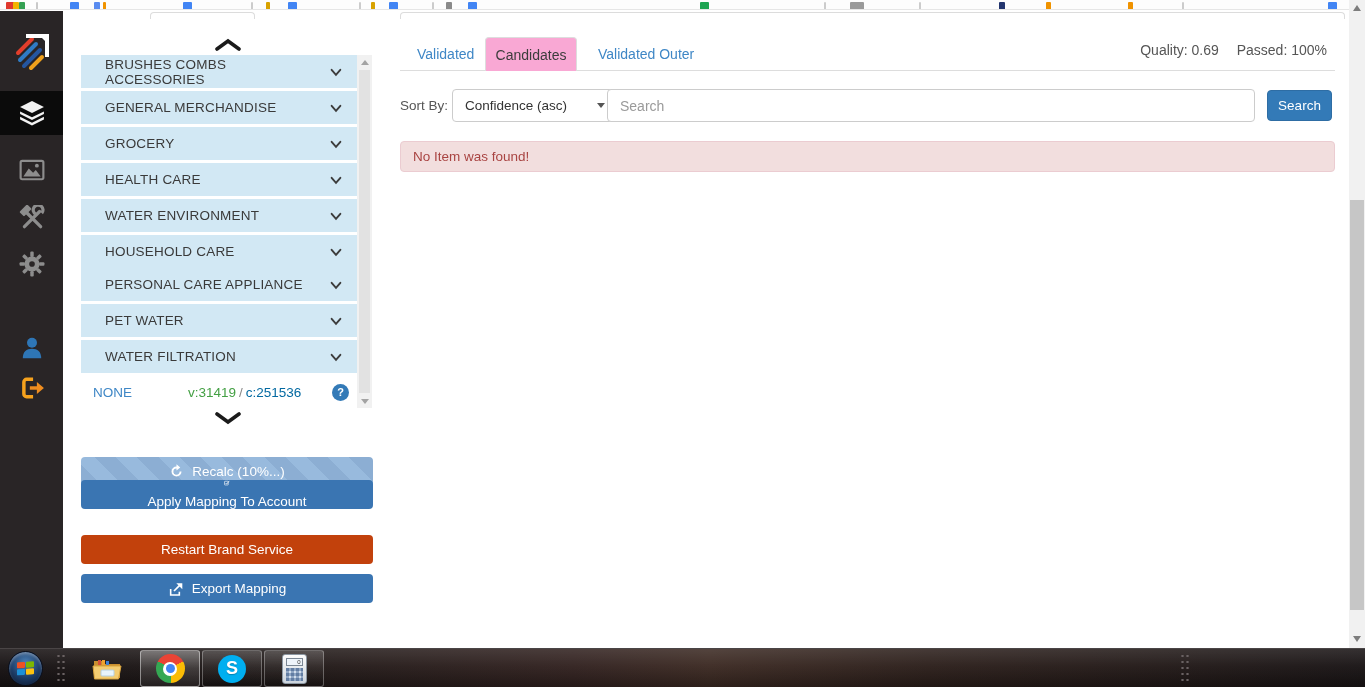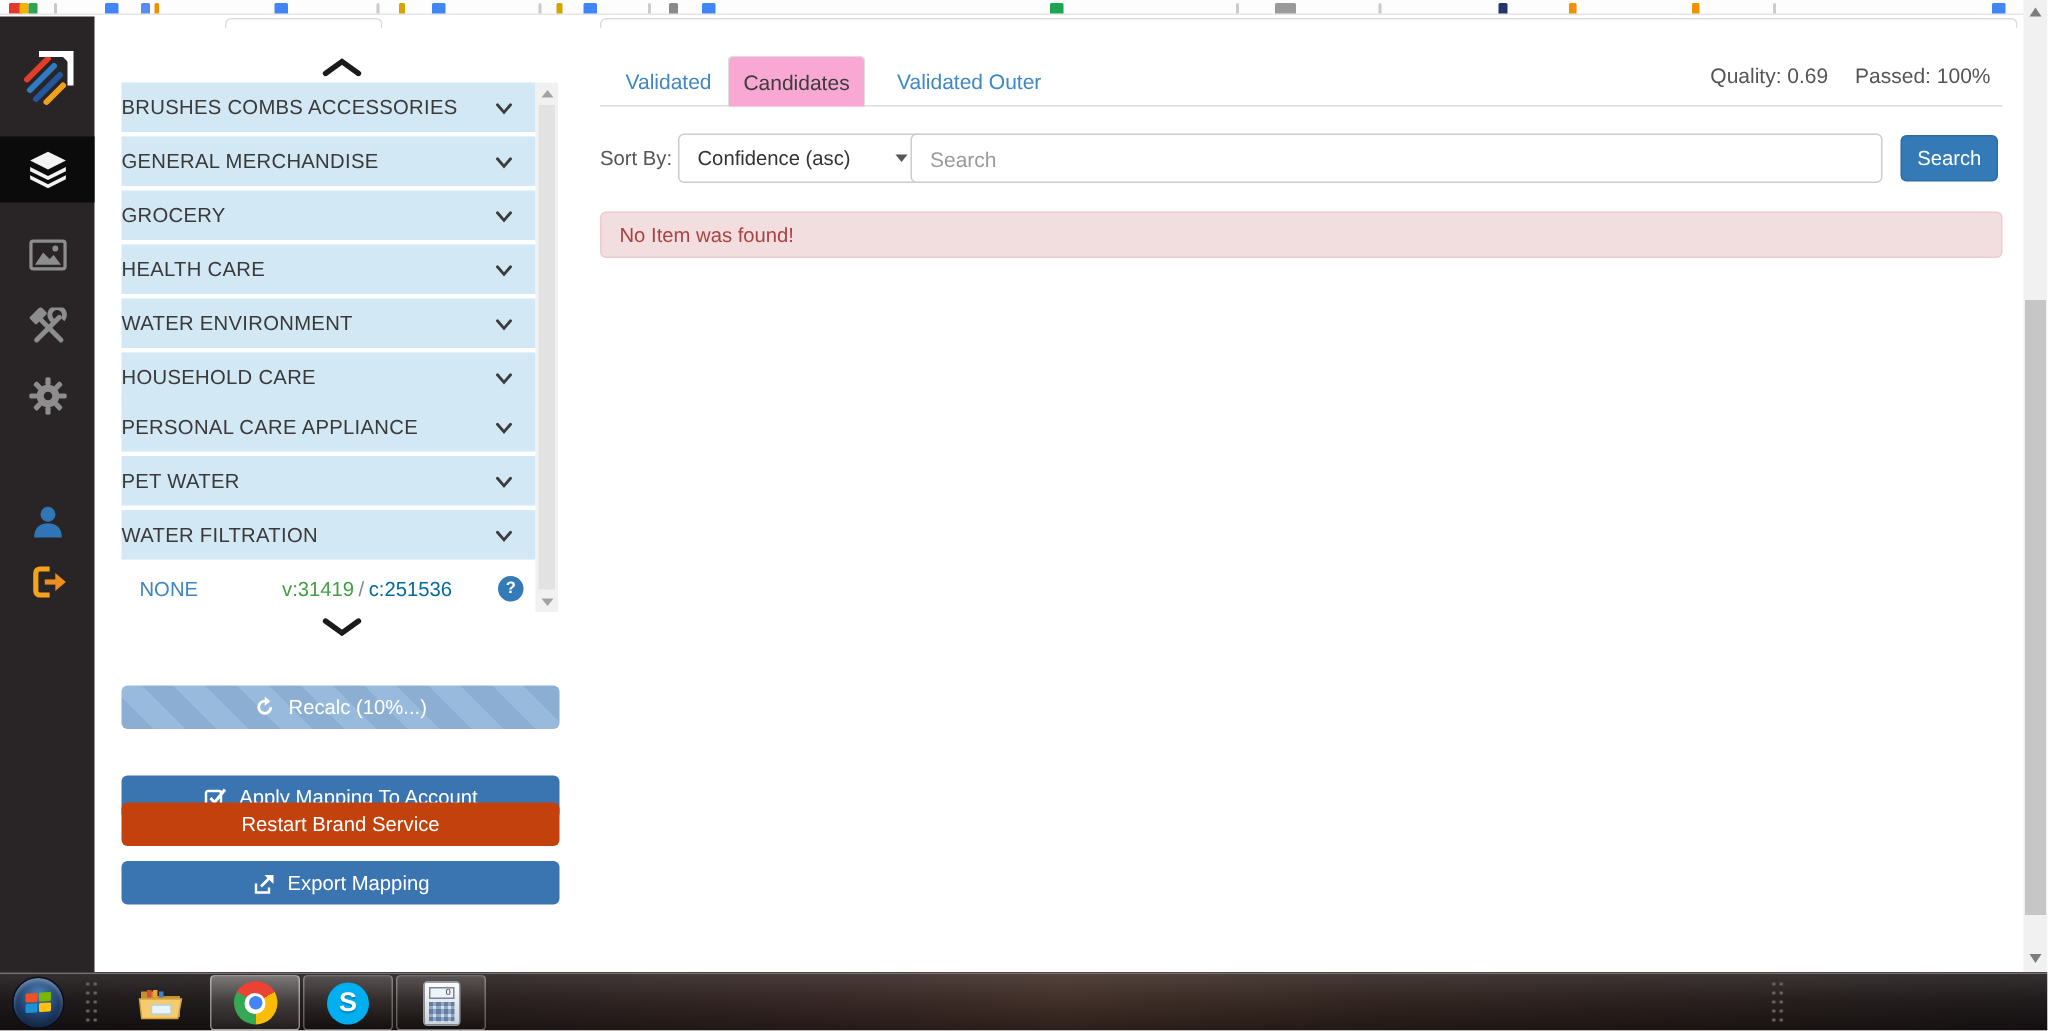--- a/index.html
+++ b/index.html
@@ -18,21 +18,21 @@
   .sidebar { position:absolute; left:0; top:11px; width:63px; height:637px; background:#292526; }
   .side-item { position:absolute; left:0; width:63px; height:44px;
                display:flex; align-items:center; justify-content:center; cursor:pointer; }
   .side-item.active { background:#0b0b0b; }
   .logo-box { position:absolute; left:10px; top:20px; width:42px; height:42px; }
 
   
   .scroll-chev { position:absolute; left:214px; width:28px; height:13px; cursor:pointer; }
   .cat-list { position:absolute; left:81px; top:55px; width:276px; }
   .cat-row { height:33px; margin-bottom:3px; background:#d2e8f4; display:flex;
-             align-items:center; justify-content:space-between; padding:0 13px 0 0;
+             align-items:center; justify-content:space-between; padding:0 13px 0 24px;
              cursor:pointer; }
   .cat-row.joined { margin-top:-3px; padding-top:3px; height:36px; }
   .cat-label { font-size:13.5px; color:#3a3a3a; letter-spacing:.2px; }
   .none-row { height:32px; margin-top:3px; background:#fff; display:flex;
               align-items:center; padding:0 8px 0 12px; }
   .none-label { color:#3f87c6; font-size:13.5px; }
   .none-counts { margin-left:56px; font-size:13.5px; }
   .v-green { color:#44a044; } .sep-gray { color:#888; padding:0 3px; } .c-orange { color:#0369a1; }
   .help-circle { margin-left:auto; width:17px; height:17px; border-radius:50%;
                  background:#337ab7; color:#fff; font-size:11px; font-weight:bold;
@@ -47,21 +47,21 @@
                border-top:5px solid #a3a3a3; }
   .psb-thumb { position:absolute; left:2px; right:2px; top:15px; bottom:15px;
                background:#e2e2e2; cursor:pointer; }
 
   
   .act-btn { position:absolute; left:81px; width:292px; height:29px; border-radius:4px;
              display:flex; align-items:center; justify-content:center; gap:8px;
              color:#fff; font-size:13.5px; cursor:pointer; border:none; }
   .btn-recalc { top:457px;
      background:repeating-linear-gradient(45deg,#8caed3 0 15px,#98badd 15px 30px); }
-  .btn-apply { top:517px; background:#3a75b2; }
+  .btn-apply { top:480px; background:#3a75b2;flex-direction:column; }
   .btn-restart { top:535px; background:#c2410c; }
   .btn-export { top:574px; background:#3a75b2; }
 
   
   .tab { position:absolute; top:37px; height:34px; display:flex; align-items:center;
          font-size:14px; color:#3f87c6; cursor:pointer; padding:0 15px; }
   .tab.active { background:#f9a8d4; border:1px solid #ddd; border-bottom:none;
                 border-radius:4px 4px 0 0; color:#3c3c3c; cursor:default; z-index:2; justify-content:center; }
   .tabs-underline { position:absolute; left:400px; top:70px; width:935px; height:1px; background:#ddd; }
   .stats { position:absolute; right:38px; top:42px; font-size:14px; color:#555; }

